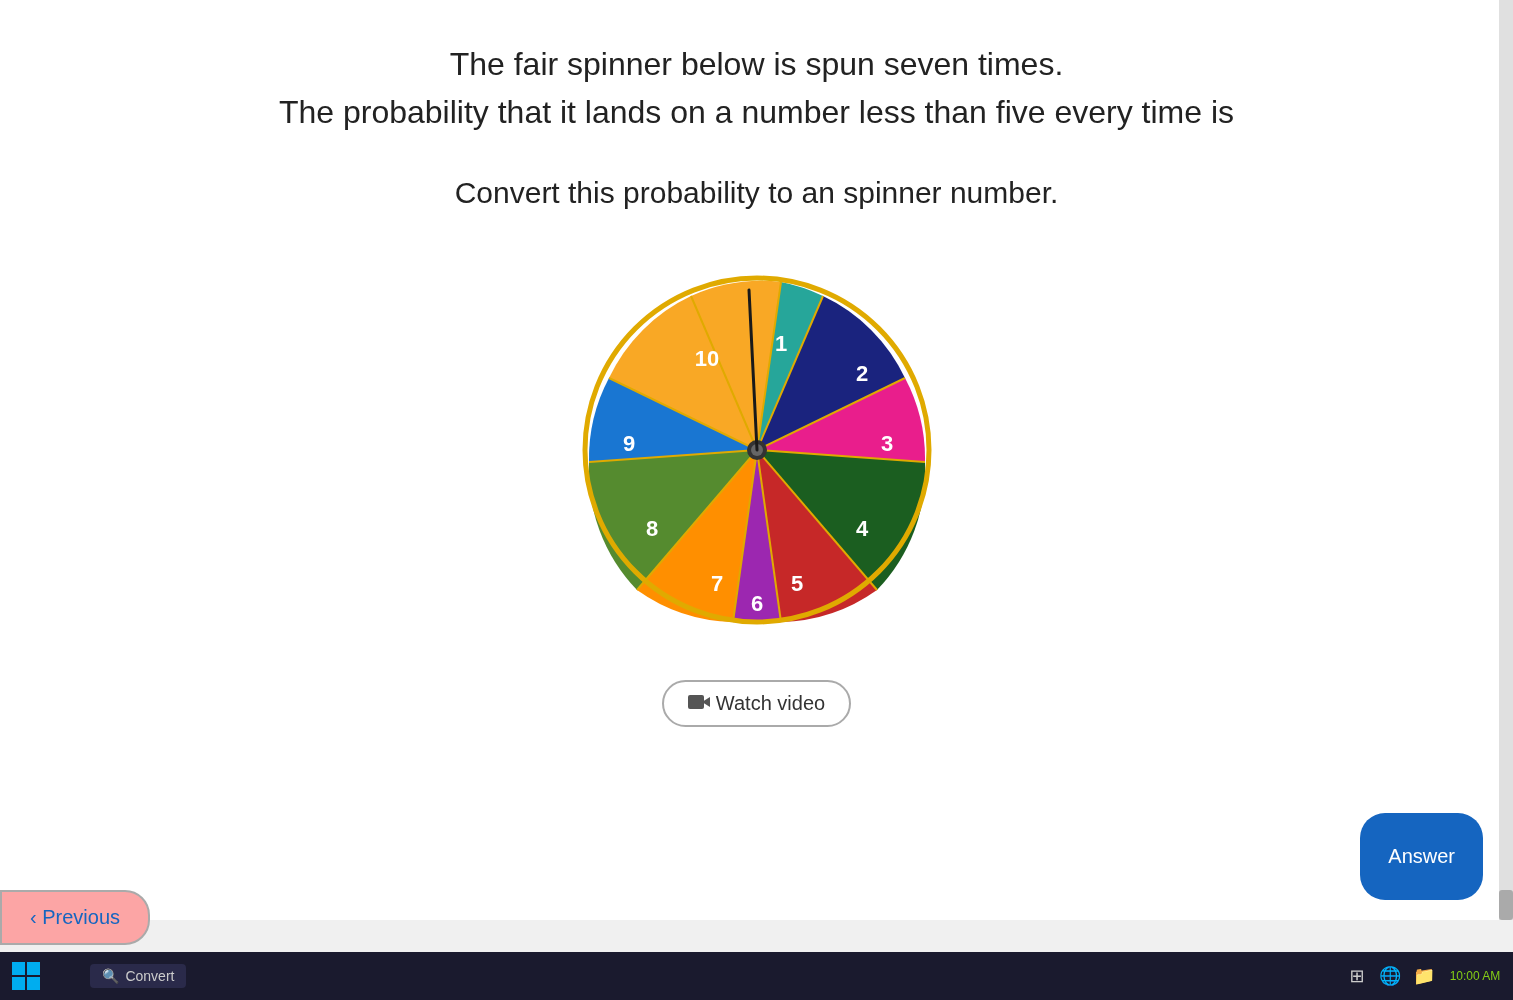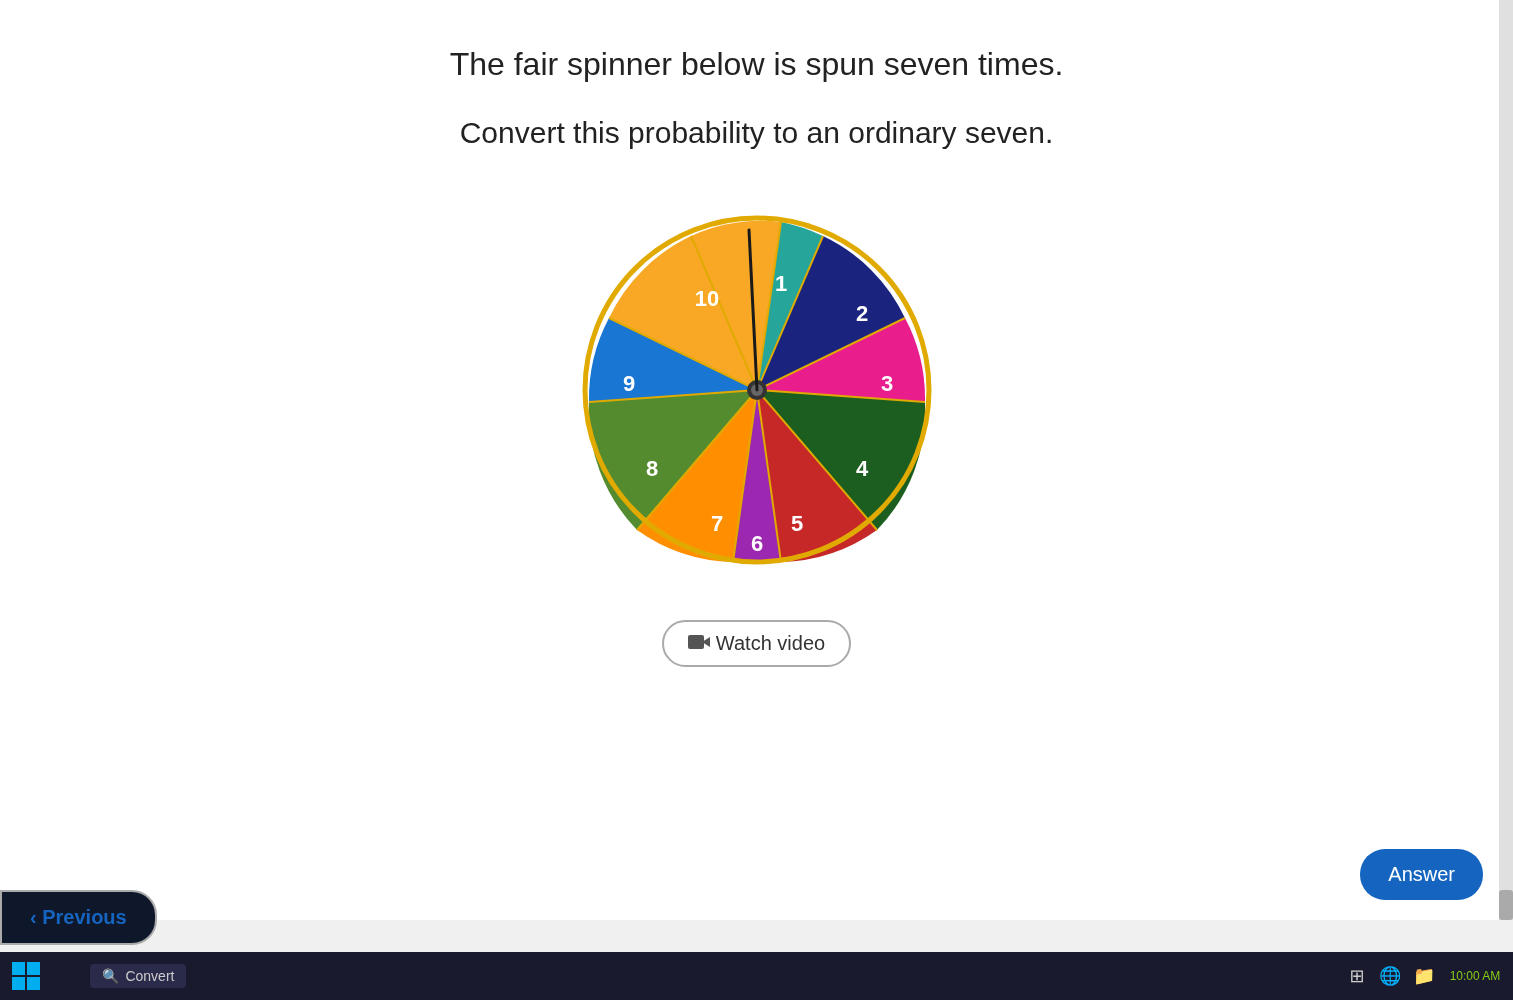--- a/index.html
+++ b/index.html
@@ -20,21 +20,21 @@
       flex-direction: column;
       align-items: center;
       padding-top: 40px;
     }
 
     .question-text {
       text-align: center;
       font-size: 32px;
       color: #222;
       line-height: 1.5;
-      margin-bottom: 28px;
+      margin-bottom: 40px;
       font-weight: 400;
     }
 
     .question-text sup {
       font-size: 20px;
     }
 
     .convert-text {
       font-size: 30px;
       color: #222;
@@ -70,38 +70,38 @@
     }
 
     .answer-btn {
       position: absolute;
       bottom: 100px;
       right: 30px;
       background: #1565c0;
       color: white;
       border: none;
       border-radius: 25px;
-      padding: 14px 28px;
+      padding: 32px 28px;
       font-size: 20px;
       cursor: pointer;
       font-weight: 500;
     }
 
     .previous-btn {
       position: absolute;
       bottom: 55px;
       left: 0;
-      background: #0f172a;
+      background: #fca5a5;
       border: 2px solid #aaa;
       border-radius: 0 25px 25px 0;
       padding: 14px 28px;
       font-size: 20px;
       cursor: pointer;
       color: #1565c0;
-      font-weight: 700;
+      font-weight: 400;
       display: flex;
       align-items: flex-start;
       gap: 6px;
     }
 
     .taskbar {
       position: absolute;
       bottom: 0;
       left: 0;
       width: 100%;
@@ -169,23 +169,24 @@
       border-radius: 3px;
     }
   </style>
 </head>
 <body>
 
 <div class="main-content">
 
   <div class="question-text">
     <div>The fair spinner below is spun seven times.</div>
-  </div>
-
-  <div class="convert-text">Convert this probability to an ordinary seven.</div>
+    <div>The probability that it lands on a number less than five every time is</div>
+  </div>
+
+  <div class="convert-text">Convert this probability to an spinner number.</div>
 
   <div class="spinner-container">
     <svg class="spinner-svg" viewBox="0 0 380 380">
 
       <path d="M190,190 L214,22 A172,172 0 0,1 256,36 Z" fill="#26a69a"></path>
 
       <path d="M190,190 L256,36 A172,172 0 0,1 338,118 Z" fill="#1a237e"></path>
 
       <path d="M190,190 L338,118 A172,172 0 0,1 358,202 Z" fill="#e91e8c"></path>
 

